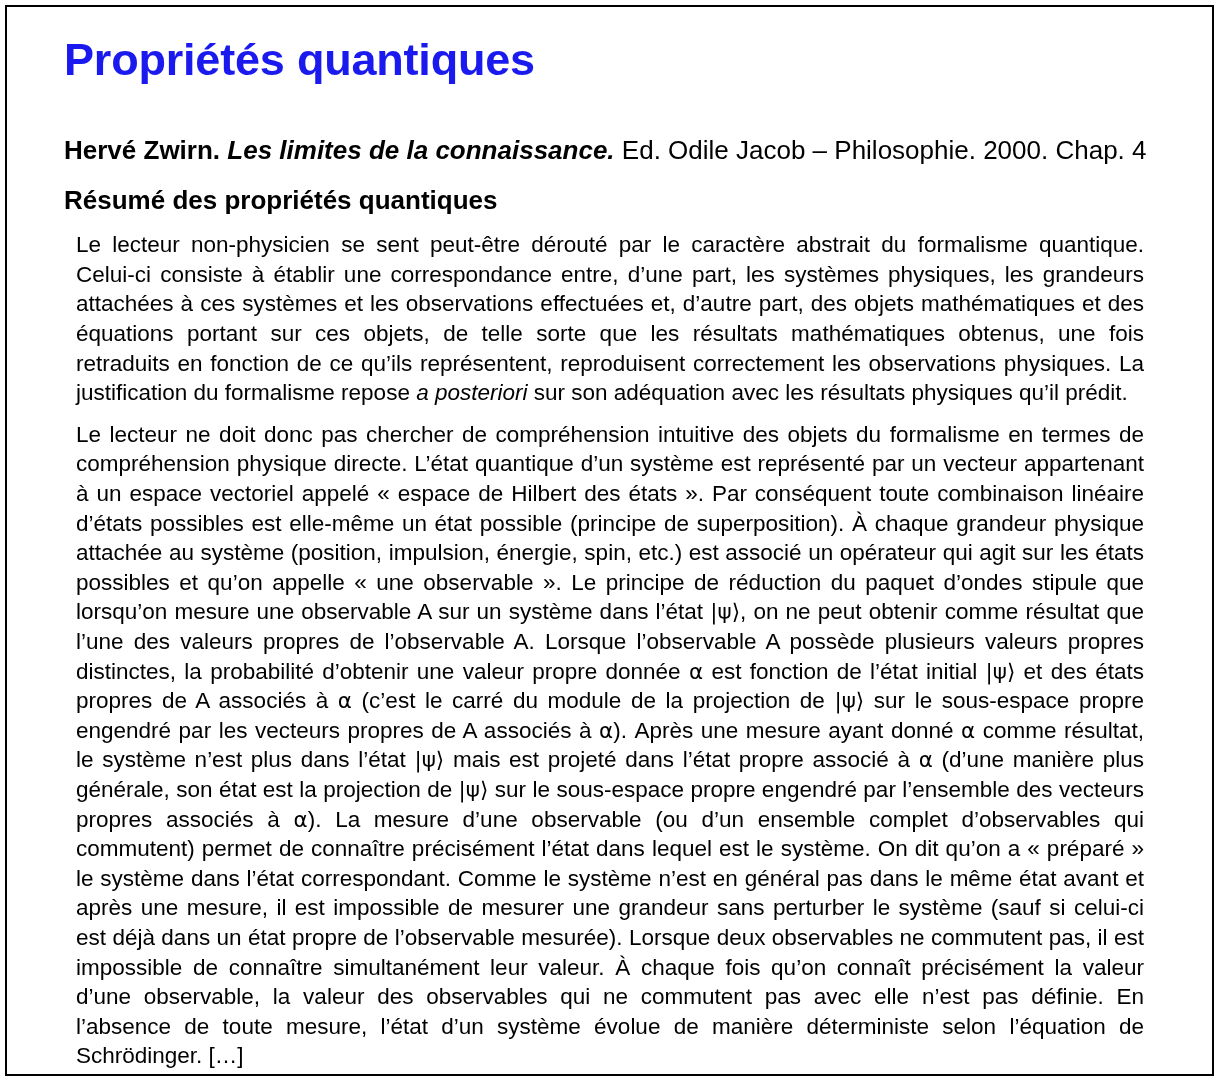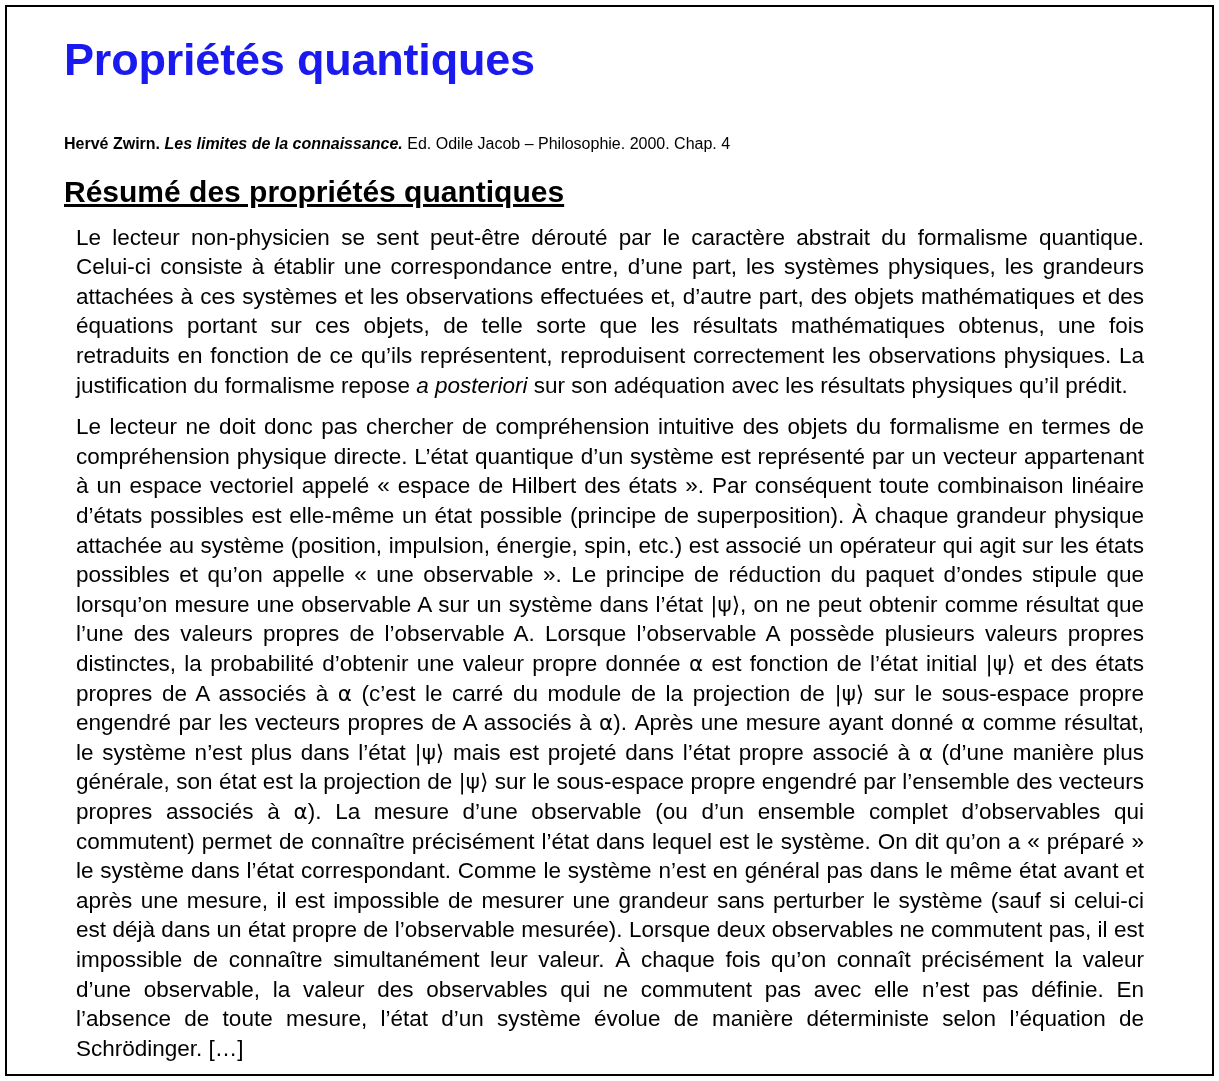--- a/index.html
+++ b/index.html
@@ -38,34 +38,33 @@
   .slide-title {
     font-size: 45px;
     font-weight: bold;
     color: #1a1aee;
     letter-spacing: -0.2px;
     line-height: 1.16;
     margin: 0 0 48px 0;
     white-space: nowrap;
   }
   .citation {
-    font-size: 16px;
+    font-size: 26px;
     line-height: 1.28;
     margin: 0 0 17px 0;
     white-space: nowrap;
   }
   .citation .author { font-weight: bold; }
   .citation .work   { font-weight: bold; font-style: italic; }
   .citation .rest   { font-weight: normal; }
   .subheading {
-    font-size: 30px;
+    font-size: 26px;
     font-weight: bold;
     line-height: 1.3;
     margin: 0 0 1px 0;
-    text-decoration: underline;
   }
   .body-par {
     font-size: 22.5px;
     line-height: 29.6px;
     text-align: justify;
     text-justify: inter-word;
     margin: 12px;
     hyphens: none;
   }
   .body-par i { font-style: italic; }

